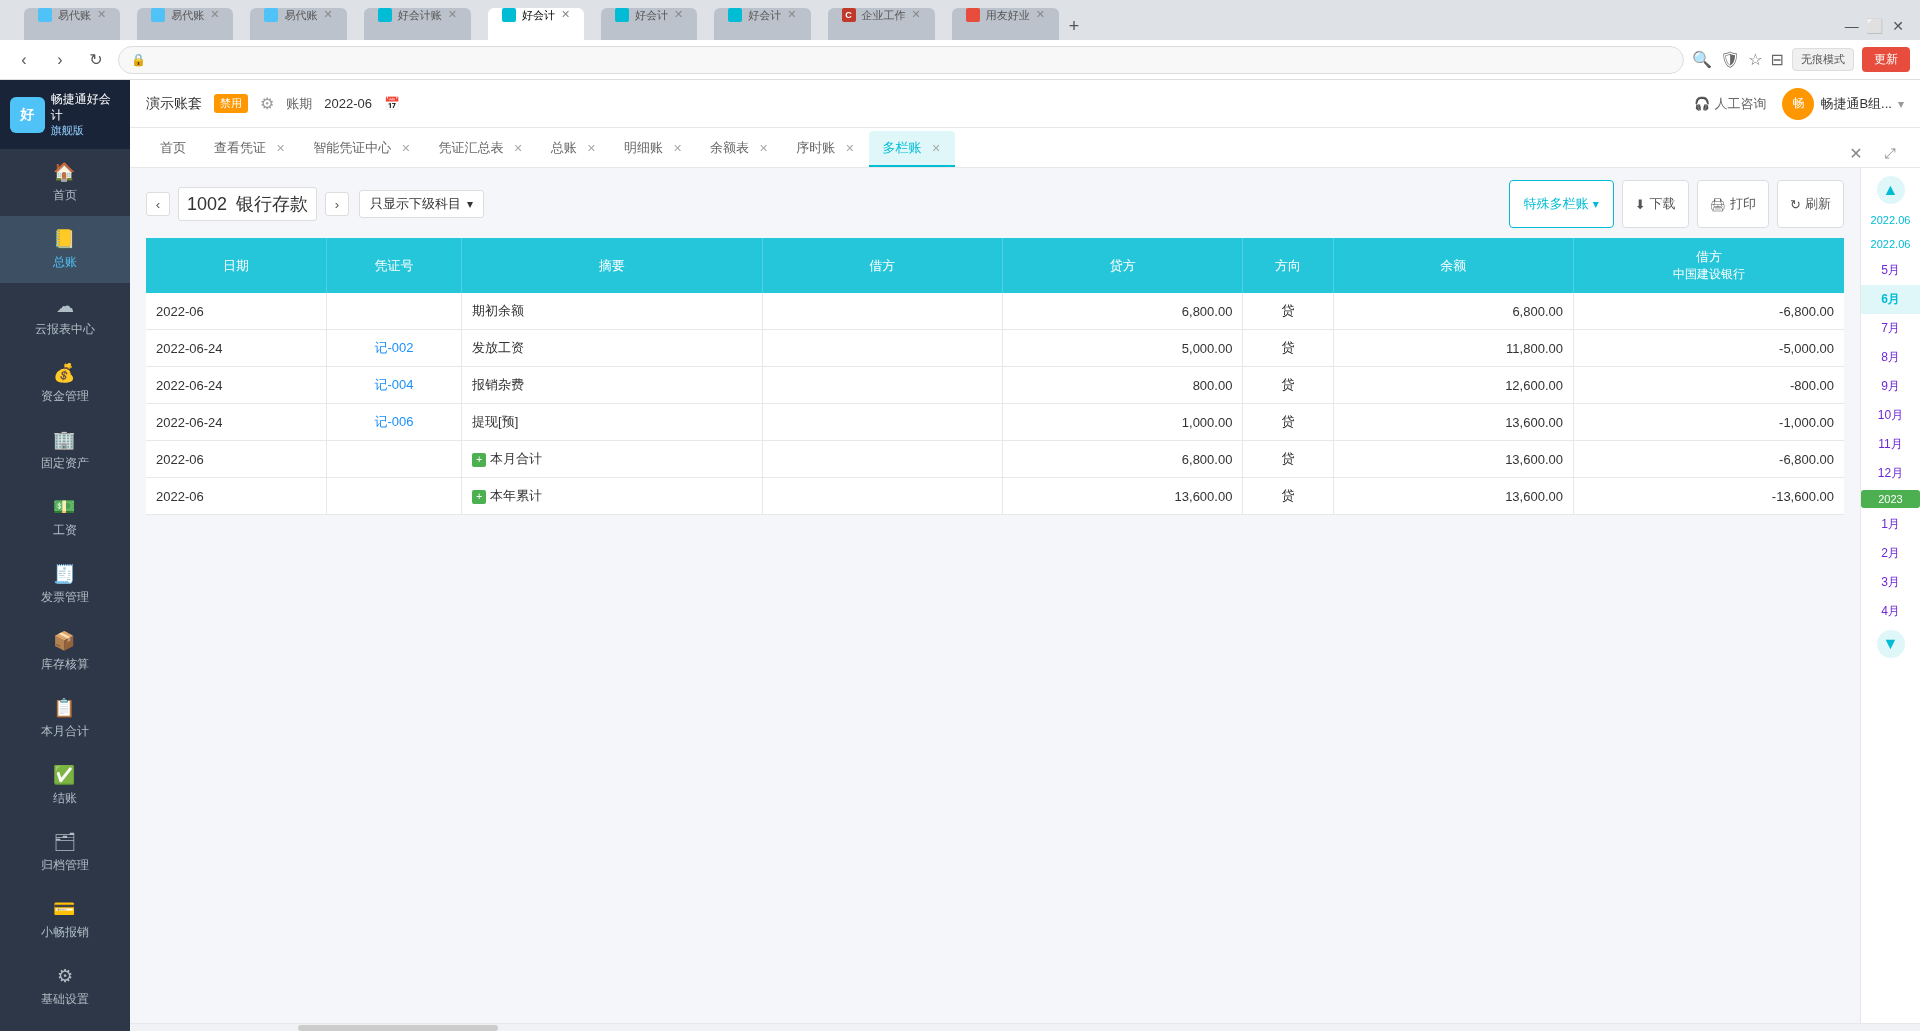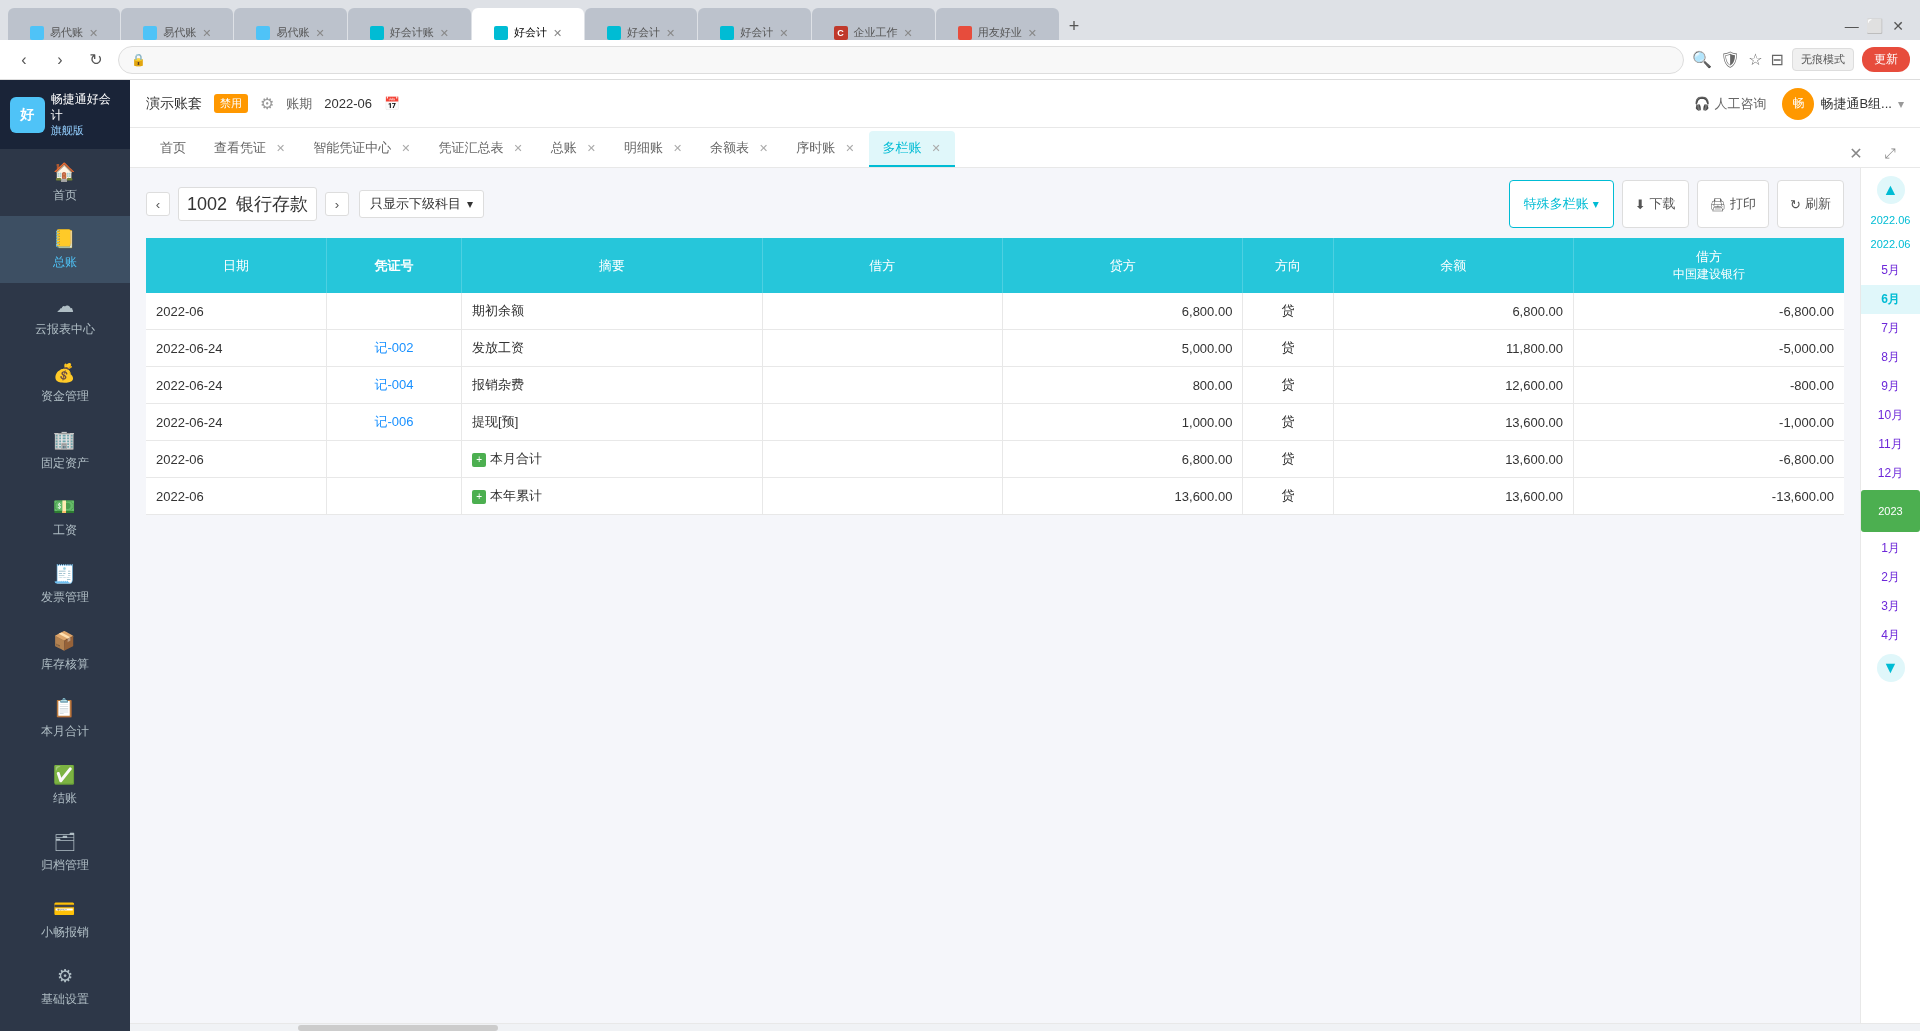--- a/index.html
+++ b/index.html
@@ -1,20 +1,20 @@
 <!DOCTYPE html>
 <html><head>
   <meta charset="utf-8">
   <style>
     * { box-sizing: border-box; margin: 0; padding: 0; }
     body { font-family: "Microsoft YaHei", "PingFang SC", sans-serif; font-size: 13px; background: #f0f2f5; overflow: hidden; height: 1031px; width: 1920px; }
 
     
     .browser-chrome { background: #dee1e6; height: 40px; display: flex; align-items: center; padding: 0 8px; gap: 0; }
-    .tab { display: flex; align-items: flex-end; height: 32px; padding: 0 22px; border-radius: 6px 6px 0 0; font-size: 12px; gap: 6px; cursor: pointer; max-width: 160px; white-space: nowrap; overflow: hidden; }
+    .tab { display: flex; align-items: flex-start; height: 32px; padding: 0 14px; border-radius: 6px 6px 0 0; font-size: 12px; gap: 6px; cursor: pointer; max-width: 160px; white-space: nowrap; overflow: hidden; margin-left: 16px; }
     .tab.active { background: #fff; }
     .tab.inactive { background: #c9cdd4; color: #555; }
     .browser-controls { display: flex; align-items: center; gap: 8px; padding: 4px 10px; background: #fff; height: 40px; border-bottom: 1px solid #ddd; }
     .nav-btn { width: 28px; height: 28px; border-radius: 50%; border: none; background: transparent; cursor: pointer; display: flex; align-items: center; justify-content: center; color: #555; font-size: 16px; }
     .address-bar { flex: 1; height: 28px; border: 1px solid #ddd; border-radius: 14px; padding: 0 12px; font-size: 12px; color: #333; background: #f8f8f8; display: flex; align-items: center; }
     .browser-actions { display: flex; gap: 8px; align-items: center; }
     .browser-action-btn { padding: 4px 10px; border-radius: 4px; border: none; cursor: pointer; font-size: 12px; }
 
     
     .app { display: flex; height: calc(1031px - 80px); }
@@ -70,21 +70,21 @@
     .td-link { color: #1890ff; cursor: pointer; text-decoration: none; }
     .td-num { text-align: right; }
     .td-center { text-align: center; }
     .td-credit { color: #555; }
     .summary-icon { display: inline-block; width: 14px; height: 14px; background: #4caf50; border-radius: 2px; color: #fff; font-size: 10px; text-align: center; line-height: 14px; margin-right: 4px; }
 
     
     .timeline-panel { width: 60px; background: #fff; border-left: 1px solid #e8e8e8; display: flex; flex-direction: column; align-items: center; overflow-y: auto; padding: 4px 0; }
     .timeline-item { width: 100%; text-align: center; padding: 6px 4px; font-size: 12px; color: #6d28d9; cursor: pointer; position: relative; }
     .timeline-item.active { background: #e0f7fa; color: #00bcd4; font-weight: bold; }
-    .timeline-item.year-marker { background: #4caf50; color: #fff; font-size: 11px; padding: 15px; margin: 2px 6px; border-radius: 3px; }
+    .timeline-item.year-marker { background: #4caf50; color: #fff; font-size: 11px; padding: 3px; margin: 2px 6px; border-radius: 3px; }
     .timeline-nav { width: 28px; height: 28px; background: #e0f7fa; border-radius: 50%; display: flex; align-items: center; justify-content: center; cursor: pointer; color: #00bcd4; font-size: 16px; margin: 4px; }
 
     
     .scroll-area { height: 8px; background: #f0f2f5; border-top: 1px solid #e8e8e8; display: flex; align-items: center; padding: 0 8px; }
     .scroll-thumb { height: 6px; width: 200px; background: #ccc; border-radius: 3px; margin-left: 160px; }
 
     
     .tabs-row { display: flex; align-items: flex-end; flex: 1; overflow: hidden; }
   </style>
 </head>
@@ -156,21 +156,21 @@
     <span style="margin-right:6px;color:#888;font-size:12px;">🔒</span>
   </div>
   <div class="browser-actions">
     <span style="font-size:16px;color:#666;cursor:pointer;">🔍</span>
     <span style="font-size:16px;color:#666;cursor:pointer;">🛡</span>
     <span style="font-size:16px;color:#666;cursor:pointer;">☆</span>
     <span style="font-size:16px;color:#666;cursor:pointer;">⊟</span>
     <div style="display:flex;align-items:center;gap:4px;padding:3px 8px;border:1px solid #ddd;border-radius:4px;cursor:pointer;background:#f0f0f0;">
       <span style="font-size:11px;color:#555;">无痕模式</span>
     </div>
-    <button class="browser-action-btn" style="background:#e74c3c;color:#fff;border:none;border-radius:12px;padding:4px 12px;font-size:12px;cursor:pointer;">更新</button>
+    <button class="browser-action-btn" style="background:#e74c3c;color:#fff;border:none;border-radius:4px;padding:4px 12px;font-size:12px;cursor:pointer;">更新</button>
   </div>
 </div>
 
 <div class="app">
 
   <div class="sidebar">
     <div class="sidebar-logo">
       <div class="logo-icon">好</div>
       <div class="logo-text">
         <div>畅捷通好会计</div>
@@ -336,21 +336,21 @@
               <span>↻</span>
               <span>刷新</span>
             </button>
           </div>
         </div>
 
         <table class="ledger-table">
           <thead>
             <tr>
               <th style="width:120px;">日期</th>
-              <th style="width:90px;font-weight:bold;">凭证号</th>
+              <th style="width:90px;">凭证号</th>
               <th style="width:200px;">摘要</th>
               <th style="width:160px;">借方</th>
               <th style="width:160px;">贷方</th>
               <th style="width:60px;">方向</th>
               <th style="width:160px;">余额</th>
               <th style="width:180px;">
                 <div style="font-size:13px;">借方</div>
                 <div style="font-size:12px;">中国建设银行</div>
               </th>
             </tr>

